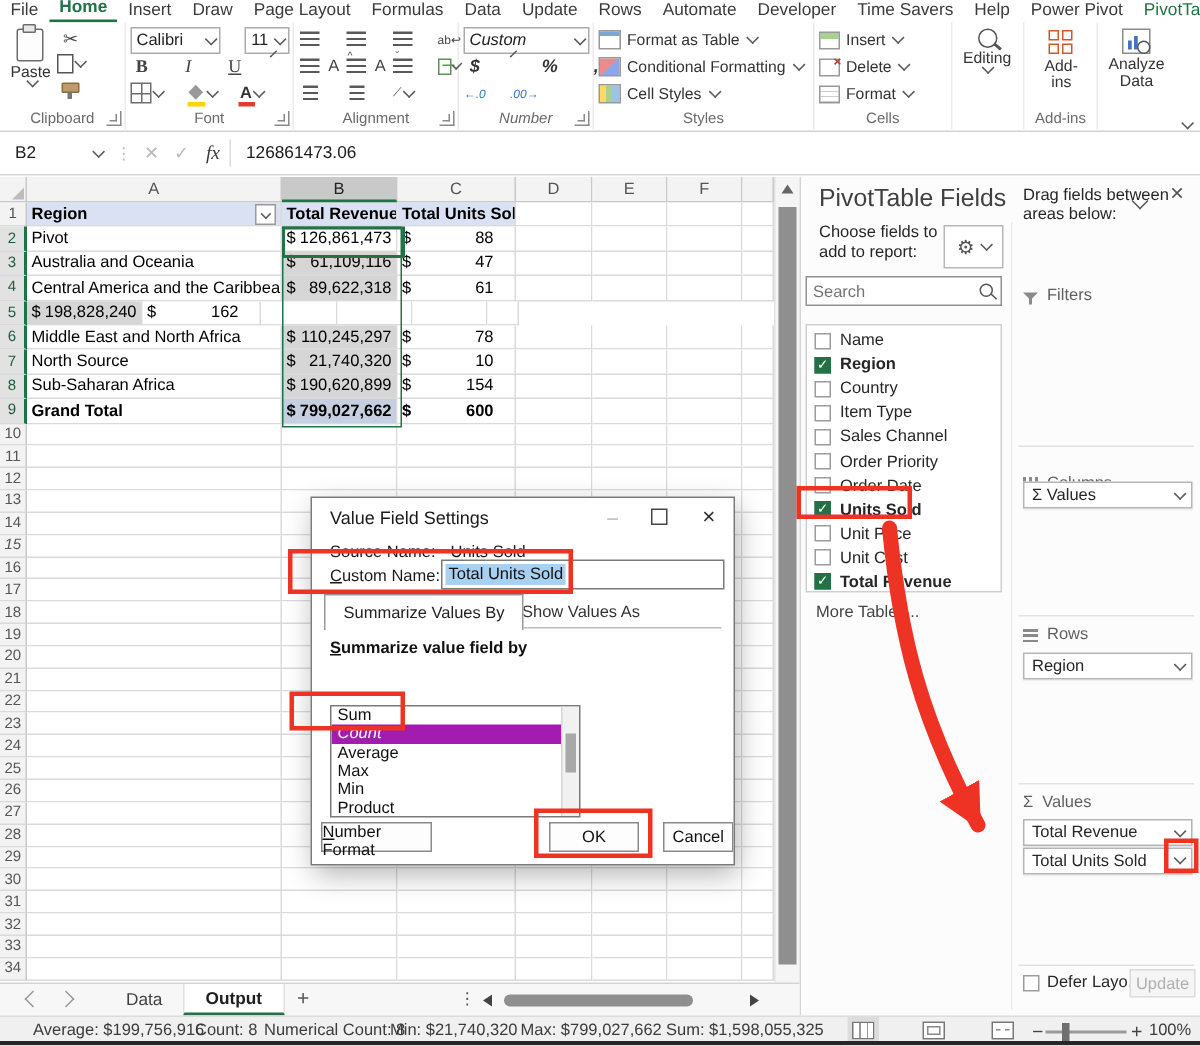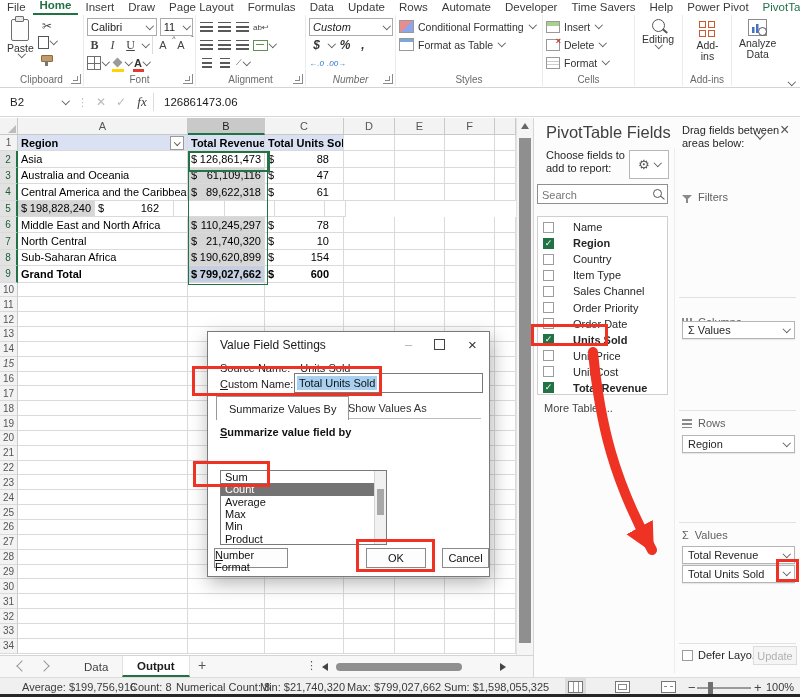--- a/index.html
+++ b/index.html
@@ -18,21 +18,21 @@
   .glabel{position:absolute;bottom:1px;left:0;right:0;text-align:center;font-size:10px;color:#6a6a6a;}
   .launch{position:absolute;right:2px;bottom:2px;width:9px;height:9px;border-right:1.2px solid #8a8a8a;
           border-bottom:1.2px solid #8a8a8a;}
   .launch::before{content:"";position:absolute;right:2px;bottom:2px;width:4px;height:4px;
           border-right:1.2px solid #8a8a8a;border-bottom:1.2px solid #8a8a8a;transform:rotate(0deg);}
   .chev{display:inline-block;width:4.5px;height:4.5px;border-right:1.3px solid #5a5a5a;border-bottom:1.3px solid #5a5a5a;
         transform:rotate(45deg);vertical-align:middle;margin-left:2px;margin-top:-3px;}
   .bigbtn{display:inline-flex;flex-direction:column;align-items:center;justify-content:flex-start;height:54px;
           padding:1px 4px;border-radius:2px;cursor:pointer;}
   .biglbl{font-size:10.5px;color:#333;margin-top:2px;line-height:11px;text-align:center;}
-  .minirow{display:flex;align-items:center;height:18px;gap:3px;}
+  .minirow{display:flex;height:18px;gap:16px;}
   .mini{display:inline-flex;align-items:center;justify-content:center;min-width:15px;height:16px;color:#444;
         font-size:12px;cursor:pointer;}
   .g-clip{width:84px;display:flex;}
   .clipico{width:16px;height:20px;border:1.5px solid #6d6d6d;border-radius:2px;position:relative;background:#fdfdfd;}
   .clipico::before{content:"";position:absolute;left:3px;top:-4px;width:7px;height:4px;border:1.5px solid #6d6d6d;
         border-radius:1px;background:#e8e8e8;}
   .copyico{width:9px;height:11px;border:1.2px solid #555;background:#fff;position:relative;}
   .copyico::before{content:"";position:absolute;left:2.5px;top:-3.5px;width:9px;height:11px;border:1.2px solid #555;
         background:#fff;z-index:-1;}
   .brushico{width:10px;height:5px;background:#c19a6b;border:1px solid #8a6d3b;border-radius:1px;position:relative;}
@@ -127,21 +127,21 @@
   #gearbtn{position:absolute;left:95px;top:32px;width:38px;height:27px;border:1px solid #b7b7b7;background:#fff;
            display:flex;align-items:center;justify-content:center;gap:3px;}
   .gear{font-size:13px;color:#555;line-height:13px;}
   #searchbox{position:absolute;left:3px;top:66px;width:131px;height:20px;border:1px solid #8f8f8f;background:#fff;box-sizing:border-box;}
   #searchbox input{position:absolute;left:2px;top:1px;width:105px;height:16px;border:none;outline:none;font-size:11px;
            font-family:inherit;color:#555;background:transparent;}
   .magico2{position:absolute;right:5px;top:4px;width:7px;height:7px;border:1.4px solid #555;border-radius:50%;}
   .magico2::after{content:"";position:absolute;left:6px;top:6.5px;width:4.5px;height:1.4px;background:#555;transform:rotate(42deg);}
   #fieldlist{position:absolute;left:3px;top:98px;width:131px;height:179px;border:1px solid #cfcfcf;background:#fff;
            box-sizing:border-box;padding-top:2px;overflow:hidden;}
-  .fitem{display:flex;align-items:center;gap:19px;height:16.1px;padding-left:5px;font-size:11px;color:#262626;}
+  .fitem{display:flex;align-items:center;gap:6px;height:16.1px;padding-left:5px;font-size:11px;color:#262626;}
   .fitem.b{font-weight:bold;}
   .cb{width:11px;height:11px;box-sizing:border-box;border:1px solid #9c9c9c;background:#fff;flex:0 0 auto;
       display:flex;align-items:center;justify-content:center;}
   .cb.on{background:#217346;border-color:#217346;color:#fff;font-size:9px;line-height:9px;}
   #moretables{position:absolute;left:10px;top:284px;font-size:11px;color:#444;}
   #vsplit{position:absolute;left:140px;top:30px;width:1px;height:525px;background:#ececec;}
   #dragtxt{position:absolute;left:148px;top:6px;width:112px;line-height:13px;font-size:11px;color:#262626;}
   .arealbl{position:absolute;left:148px;display:flex;align-items:center;gap:6px;font-size:11px;color:#5f5f5f;}
   .pdvd{position:absolute;left:145px;width:117px;height:1px;background:#e1e1e1;}
   .funnel{width:0;height:0;border-left:5px solid transparent;border-right:5px solid transparent;border-top:5px solid #8a8a8a;position:relative;}
@@ -200,21 +200,21 @@
       background:#fff;display:flex;align-items:center;padding-left:2px;}
   #dcustinput .selword{background:#a8d0f0;padding:1px 2px;color:#111;}
   .dtab{position:absolute;top:64px;height:23px;display:flex;align-items:center;padding:0 12px;color:#222;}
   #dtab0{left:8px;border:1px solid #989898;border-bottom:none;background:#fff;z-index:2;}
   #dtab1{left:128px;color:#333;}
   #dtabline{position:absolute;left:8px;right:8px;top:86px;height:1px;background:#bdbdbd;z-index:1;}
   #dsumby{position:absolute;left:12px;top:94px;font-weight:bold;color:#111;}
   #ddesc{position:absolute;left:12px;top:109px;width:262px;line-height:13.5px;color:#1a1a1a;}
   #dlist{position:absolute;left:12px;top:138px;width:167px;height:75px;box-sizing:border-box;border:1px solid #7a7a7a;background:#fff;overflow:hidden;}
   .ditem{height:12.3px;display:flex;align-items:center;padding-left:4px;color:#111;}
-  .ditem.sel{background:#737373;color:#fff;}
+  .ditem.sel{background:#a21caf;color:#fff;font-style:italic;}
   #dlscroll{position:absolute;right:0;top:0;width:11px;height:73px;background:#f1f1f1;border-left:1px solid #d5d5d5;}
   #dlscroll .th{position:absolute;left:1.5px;top:18px;width:7px;height:26px;background:#a8a8a8;}
   .dbtn{position:absolute;top:216px;height:20px;box-sizing:border-box;border:1px solid #8a8a8a;background:#fdfdfd;
       display:flex;align-items:center;justify-content:center;color:#111;}
   #dnumfmt{left:6px;width:74px;}
   #dok{left:158px;width:60px;}
   #dcancel{left:234px;width:47px;}
   .u1{display:inline-block;}
   .u1::first-letter{text-decoration:underline;}
   
@@ -365,27 +365,32 @@
       <div class="minirow">
         <span class="mini decico">←.0</span>
         <span class="mini decico">.00→</span>
       </div>
       <span class="glabel">Number</span>
       <span class="launch"></span>
     </div>
 
     <div class="rg g-styles">
       <div class="strow">
+        <span class="ftico"></span>
+        <span>Format as Table</span>
+          <span class="chev"></span>
+      </div>
+      <div class="strow">
         <span class="cfico"></span>
         <span>Conditional Formatting</span>
           <span class="chev"></span>
       </div>
       <div class="strow">
-        <span class="ftico"></span>
-        <span>Format as Table</span>
+        <span class="csico"></span>
+        <span>Cell Styles</span>
           <span class="chev"></span>
       </div>
       <span class="glabel">Styles</span>
     </div>
 
     <div class="rg g-cells">
       <div class="strow">
         <span class="insico"></span>
         <span>Insert</span>
           <span class="chev"></span>
@@ -465,21 +470,21 @@
             </span></div>
           <div class="cell phdr" style="width: 77px;">Total Revenue</div>
           <div class="cell phdr" style="width: 79px;">Total Units Sold</div>
           <div class="cell" style="width: 51px;"></div>
           <div class="cell" style="width: 50px;"></div>
           <div class="cell" style="width: 50px;"></div>
           <div class="cell" style="width: 21px;"></div>
         </div>
         <div class="grow" style="height: 16.4px;">
           <div class="rhd sel" style="height: 16.4px;">2</div>
-          <div class="cell" style="width: 170px;">Asia</div>
+          <div class="cell" style="width: 170px;">Pivot</div>
           <div class="cell money" style="width: 77px;">
             <span>$</span>
             <span>126,861,473</span>
           </div>
           <div class="cell money" style="width: 79px;">
             <span>$</span>
             <span style="padding-right: 11px;">88</span>
           </div>
           <div class="cell" style="width: 51px;"></div>
           <div class="cell" style="width: 50px;"></div>
@@ -544,21 +549,21 @@
             <span>$</span>
             <span style="padding-right: 11px;">78</span>
           </div>
           <div class="cell" style="width: 51px;"></div>
           <div class="cell" style="width: 50px;"></div>
           <div class="cell" style="width: 50px;"></div>
           <div class="cell" style="width: 21px;"></div>
         </div>
         <div class="grow" style="height: 16.4px;">
           <div class="rhd sel" style="height: 16.4px;">7</div>
-          <div class="cell" style="width: 170px;">North Central</div>
+          <div class="cell" style="width: 170px;">North Source</div>
           <div class="cell money selfill" style="width: 77px;">
             <span>$</span>
             <span>21,740,320</span>
           </div>
           <div class="cell money" style="width: 79px;">
             <span>$</span>
             <span style="padding-right: 11px;">10</span>
           </div>
           <div class="cell" style="width: 51px;"></div>
           <div class="cell" style="width: 50px;"></div>

